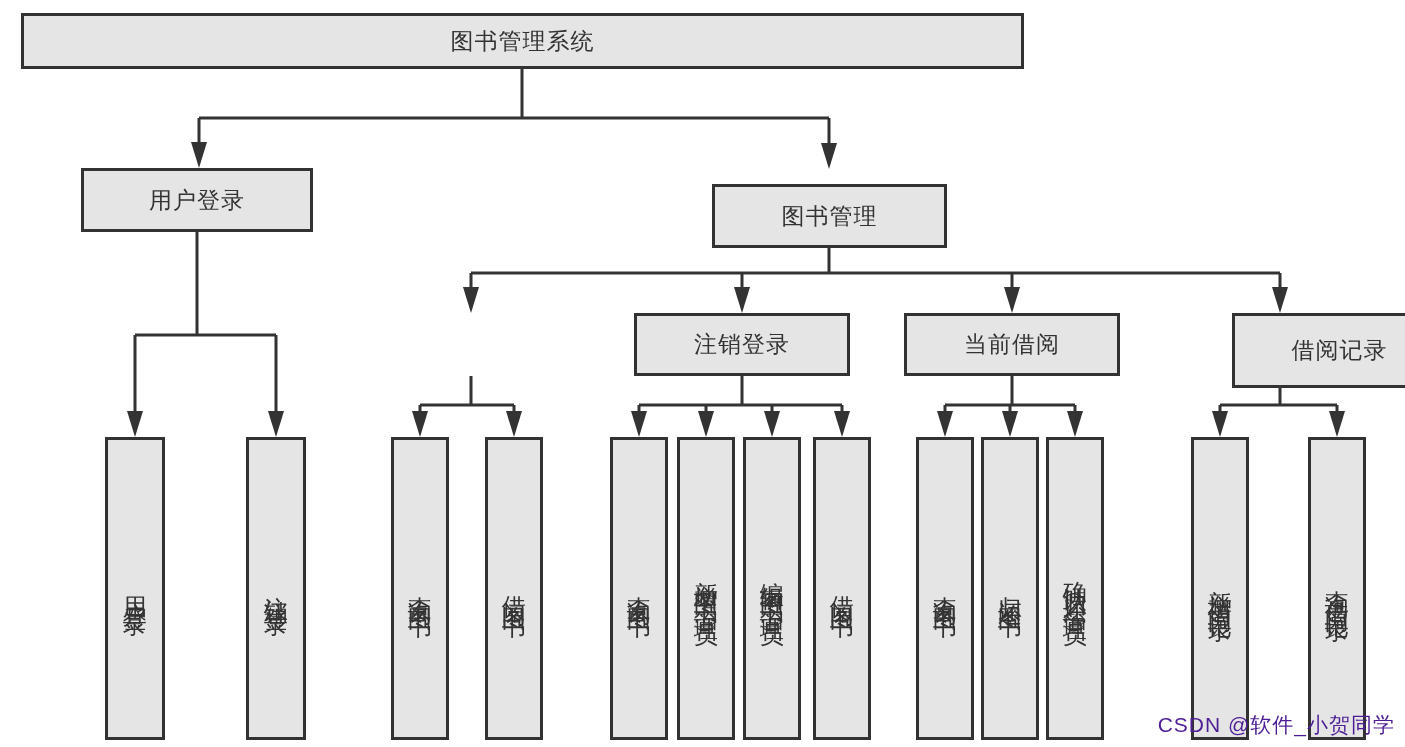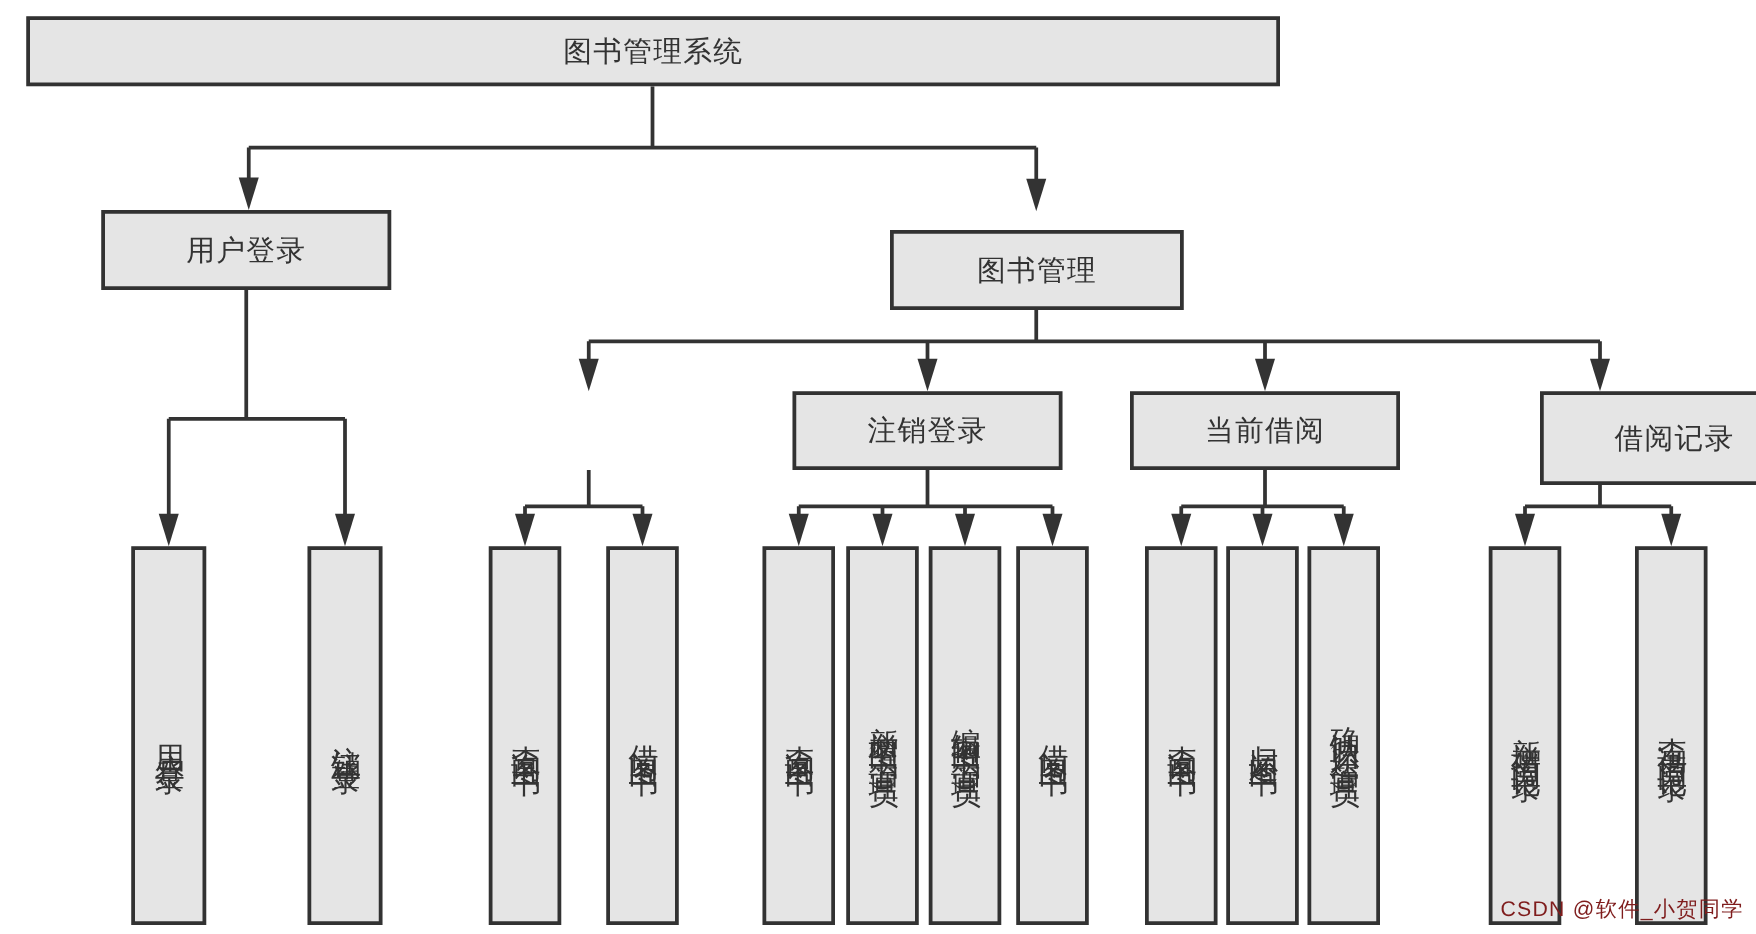--- a/index.html
+++ b/index.html
@@ -14,21 +14,21 @@
     display:flex;align-items:center;justify-content:center;
     text-align:center;line-height:1.15;
   }
   .h-box{font-size:23px;letter-spacing:1px;}
   .v-box{
     writing-mode:vertical-rl;text-orientation:mixed;
     font-size:24px;letter-spacing:6px;
   }
   .watermark{
     position:absolute;right:10px;bottom:8px;
-    font-size:17px;color:#7f1d1d;letter-spacing:1px;white-space:nowrap;
+    font-size:21px;color:#4c1d95;letter-spacing:1px;white-space:nowrap;
   }
 </style>
 </head>
 <body>
 
 <div class="stage">
 
   <svg class="connectors" viewBox="0 0 1405 747" xmlns="http://www.w3.org/2000/svg" aria-hidden="true">
     <path fill="none" stroke="#333333" stroke-width="3" d="
       M522 69 V118 M199 118 H829 M199 118 V144 M829 118 V145

